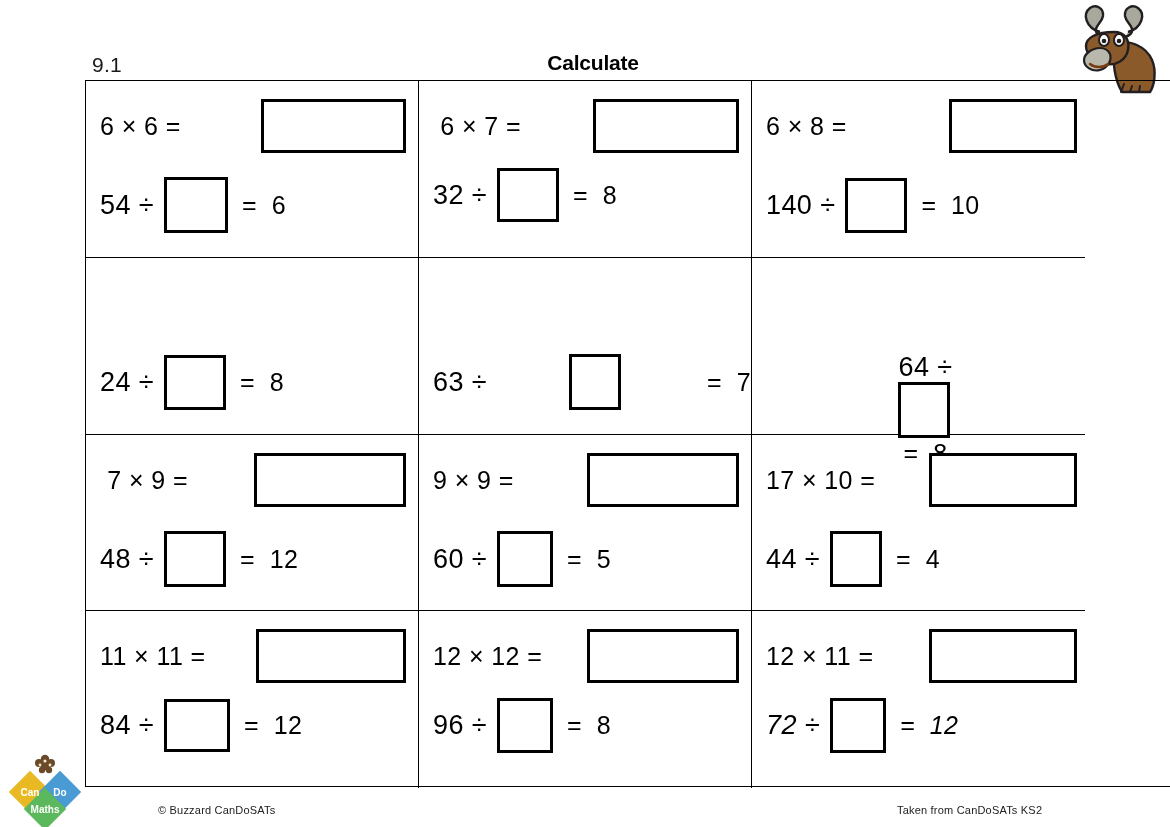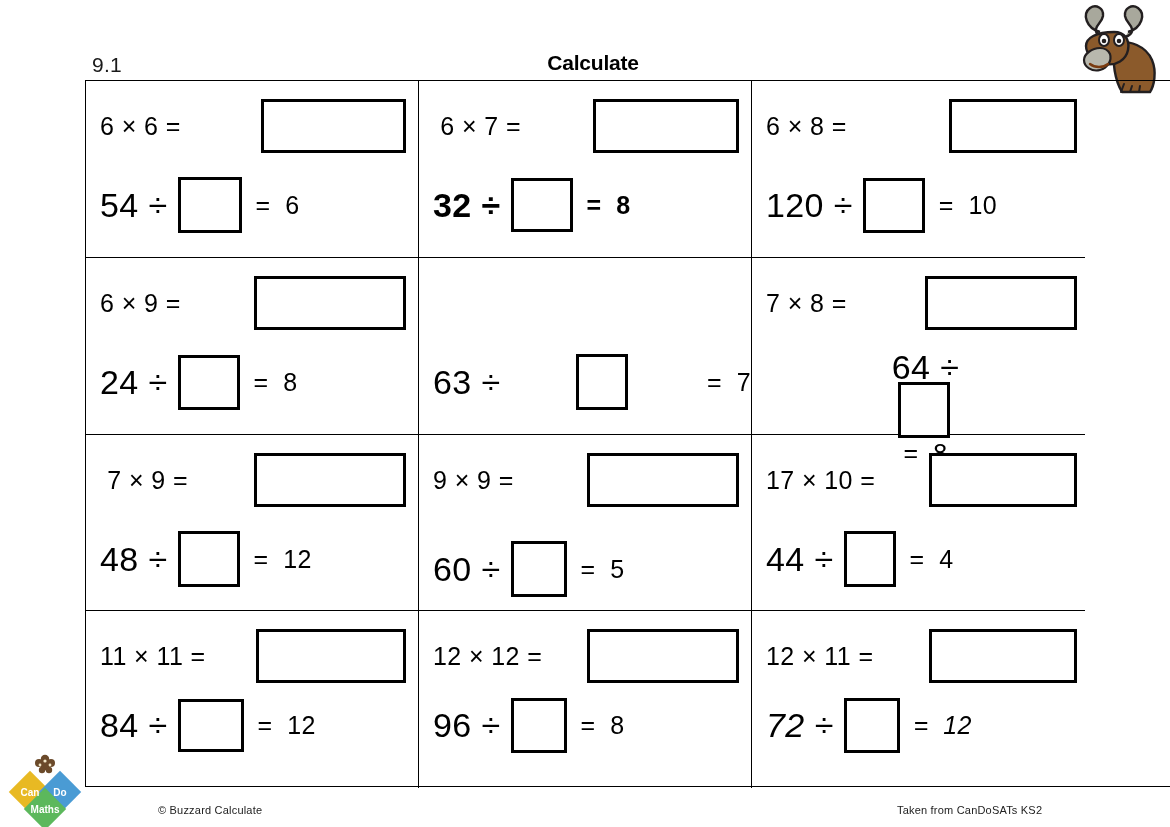--- a/index.html
+++ b/index.html
@@ -99,21 +99,21 @@
   
   .line-div {
     position: absolute;
     left: 0;
     width: 100%;
     height: 60px;
     display: flex;
     align-items: center;
   }
   .div-text {
-    font-size: 34px;
+    font-size: 27px;
     line-height: 30px;
     white-space: pre;
     padding-left: 14px;
     letter-spacing: 0.4px;
   }
   .div-result {
     font-size: 25px;
     line-height: 30px;
     white-space: pre;
     letter-spacing: 0.4px;
@@ -193,60 +193,52 @@
         <span class="div-text">54 ÷</span>
         <div class="blank-box" style="width: 64px; height: 56px; margin-left: 10px;"></div>
         <span class="div-result" style="margin-left: 14px;">=  6</span>
       </div>
     </div>
     <div class="q-cell col-2 row-1">
       <div class="line-mul">
         <span class="mul-text"> 6 × 7 =</span>
         <div class="answer-box" style="width: 146px; margin-left: auto; margin-right: 12px;"></div>
       </div>
-      <div class="line-div" style="top: 94px; font-weight: bold;">
+      <div class="line-div" style="top: 84px;">
         <span class="div-text">32 ÷</span>
         <div class="blank-box" style="width: 62px; height: 54px; margin-left: 10px;"></div>
         <span class="div-result" style="margin-left: 14px;">=  8</span>
       </div>
     </div>
     <div class="q-cell col-3 row-1">
       <div class="line-mul">
         <span class="mul-text">6 × 8 =</span>
         <div class="answer-box" style="width: 128px; margin-left: auto; margin-right: 8px;"></div>
       </div>
       <div class="line-div" style="top: 94px;">
-        <span class="div-text">120 ÷</span>
+        <span class="div-text">140 ÷</span>
         <div class="blank-box" style="width: 62px; height: 55px; margin-left: 10px;"></div>
         <span class="div-result" style="margin-left: 14px;">=  10</span>
       </div>
     </div>
     <div class="q-cell col-1 row-2">
-      <div class="line-mul">
-        <span class="mul-text">6 × 9 =</span>
-        <div class="answer-box" style="width: 152px; margin-left: auto; margin-right: 12px;"></div>
-      </div>
       <div class="line-div" style="top: 94px;">
         <span class="div-text">24 ÷</span>
         <div class="blank-box" style="width: 62px; height: 55px; margin-left: 10px;"></div>
         <span class="div-result" style="margin-left: 14px;">=  8</span>
       </div>
     </div>
     <div class="q-cell col-2 row-2">
       <div class="line-div" style="top: 94px; justify-content: space-between;">
         <span class="div-text">63 ÷</span>
         <div class="blank-box" style="width: 52px; height: 56px; margin-left: 10px;"></div>
         <span class="div-result" style="margin-left: 14px;">=  7</span>
       </div>
     </div>
     <div class="q-cell col-3 row-2">
-      <div class="line-mul">
-        <span class="mul-text">7 × 8 =</span>
-        <div class="answer-box" style="width: 152px; margin-left: auto; margin-right: 8px;"></div>
-      </div>
       <div class="line-div" style="top: 94px; flex-direction: column;">
         <span class="div-text">64 ÷</span>
         <div class="blank-box" style="width: 52px; height: 56px; margin-left: 10px;"></div>
         <span class="div-result" style="margin-left: 14px;">=  8</span>
       </div>
     </div>
     <div class="q-cell col-1 row-3">
       <div class="line-mul">
         <span class="mul-text"> 7 × 9 =</span>
         <div class="answer-box" style="width: 152px; margin-left: auto; margin-right: 12px;"></div>
@@ -255,21 +247,21 @@
         <span class="div-text">48 ÷</span>
         <div class="blank-box" style="width: 62px; height: 56px; margin-left: 10px;"></div>
         <span class="div-result" style="margin-left: 14px;">=  12</span>
       </div>
     </div>
     <div class="q-cell col-2 row-3">
       <div class="line-mul">
         <span class="mul-text">9 × 9 =</span>
         <div class="answer-box" style="width: 152px; margin-left: auto; margin-right: 12px;"></div>
       </div>
-      <div class="line-div" style="top: 104px; text-align: right;">
+      <div class="line-div" style="top: 94px; text-align: right;">
         <span class="div-text">60 ÷</span>
         <div class="blank-box" style="width: 56px; height: 56px; margin-left: 10px;"></div>
         <span class="div-result" style="margin-left: 14px;">=  5</span>
       </div>
     </div>
     <div class="q-cell col-3 row-3">
       <div class="line-mul">
         <span class="mul-text">17 × 10 =</span>
         <div class="answer-box" style="width: 148px; margin-left: auto; margin-right: 8px;"></div>
       </div>
@@ -307,21 +299,21 @@
         <div class="answer-box" style="width: 148px; margin-left: auto; margin-right: 8px;"></div>
       </div>
       <div class="line-div" style="top: 84px; font-style: italic;">
         <span class="div-text">72 ÷</span>
         <div class="blank-box" style="width: 56px; height: 55px; margin-left: 10px;"></div>
         <span class="div-result" style="margin-left: 14px;">=  12</span>
       </div>
     </div>
   </div>
 
-<div id="footer-left">© Buzzard Calculate</div>
+<div id="footer-left">© Buzzard CanDoSATs</div>
 
 <div id="footer-right">Taken from CanDoSATs KS2</div>
 
 <div id="brand-logo">
   <svg viewBox="0 0 82 75" width="82" height="75" aria-hidden="true">
 
     <g>
       <circle cx="41" cy="7" r="4.2" fill="#6b4a2a"></circle>
       <circle cx="35" cy="11" r="4.0" fill="#6b4a2a"></circle>
       <circle cx="47" cy="11" r="4.0" fill="#6b4a2a"></circle>

